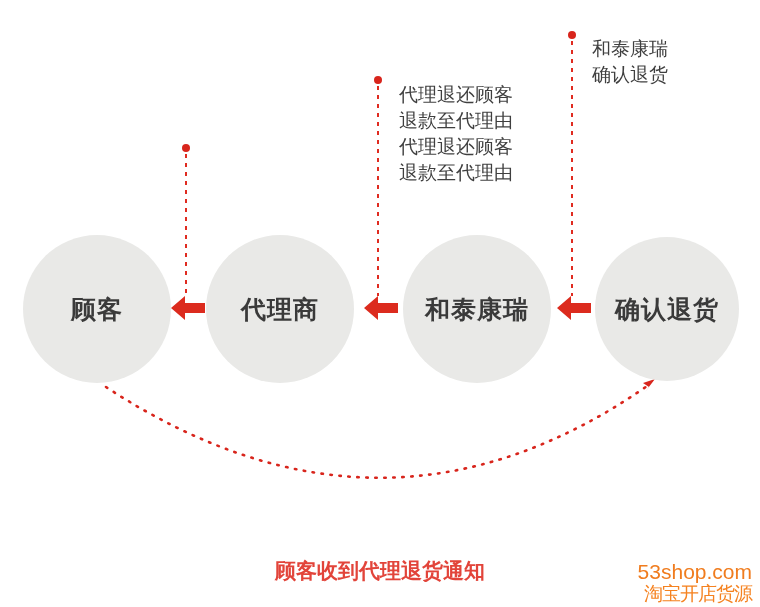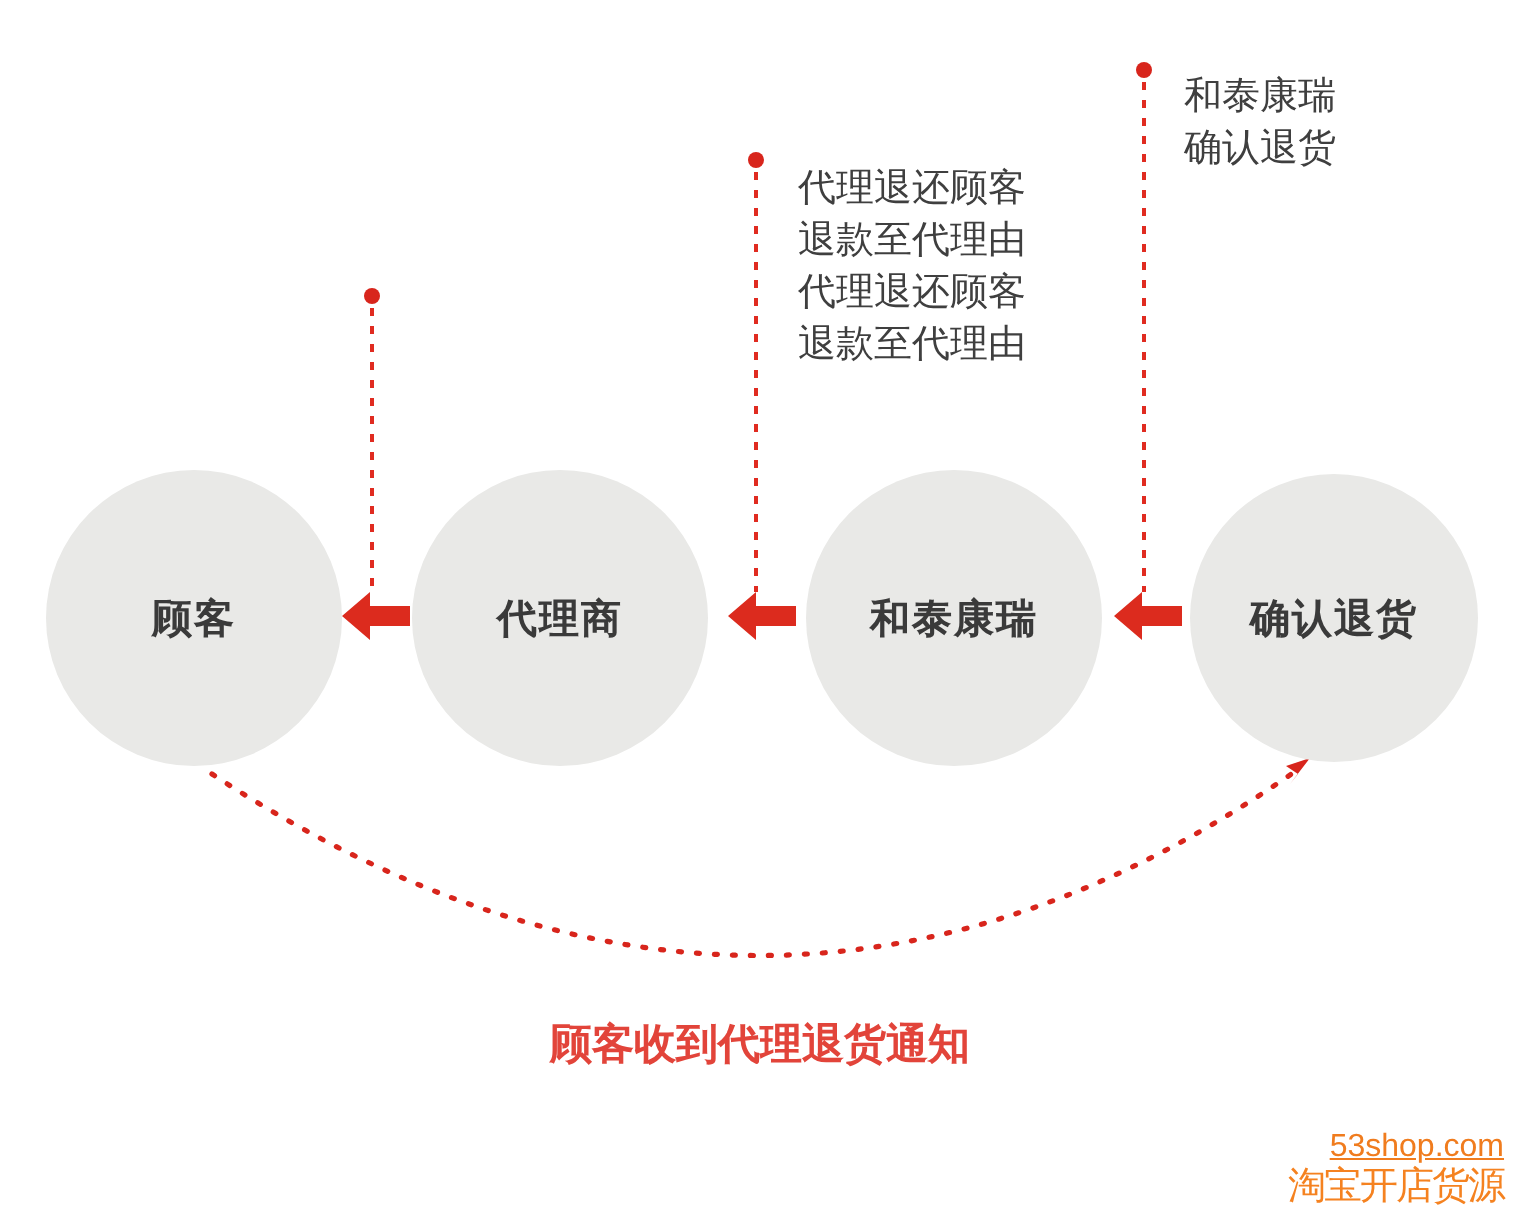--- a/index.html
+++ b/index.html
@@ -20,21 +20,21 @@
   
   .node {
     position: absolute;
     border-radius: 50%;
     background: #e9e9e7;
     display: flex;
     align-items: center;
     justify-content: center;
   }
   .node-label {
-    font-size: 20px;
+    font-size: 25px;
     font-weight: bold;
     color: #3a3a3a;
     letter-spacing: 1px;
     white-space: nowrap;
   }
   
   .flow-arrow {
     position: absolute;
     width: 34px;
     height: 28px;
@@ -64,43 +64,43 @@
   }
   
   .caption {
     position: absolute;
     text-align: center;
     color: #e2443a;
     font-size: 21px;
     line-height: 30px;
     font-weight: bold;
     white-space: nowrap;
+    margin-top: 48px;
   }
   
   #return-path {
     position: absolute;
     left: 0;
     top: 0;
   }
   
   .watermark {
     position: absolute;
     right: 8px;
     bottom: 4px;
     text-align: right;
     line-height: 1;
   }
   .wm-url {
-    font-size: 16px;
+    font-size: 21px;
     color: #f07c1e;
     letter-spacing: 0px;
     display: block;
     margin-bottom: 2px;
     text-align: right;
-    text-decoration: underline;
   }
   .wm-row {
     display: flex;
     align-items: flex-end;
     justify-content: flex-end;
   }
   .wm-brand {
     font-size: 23px;
     font-weight: bold;
     color: #ef3a13;

